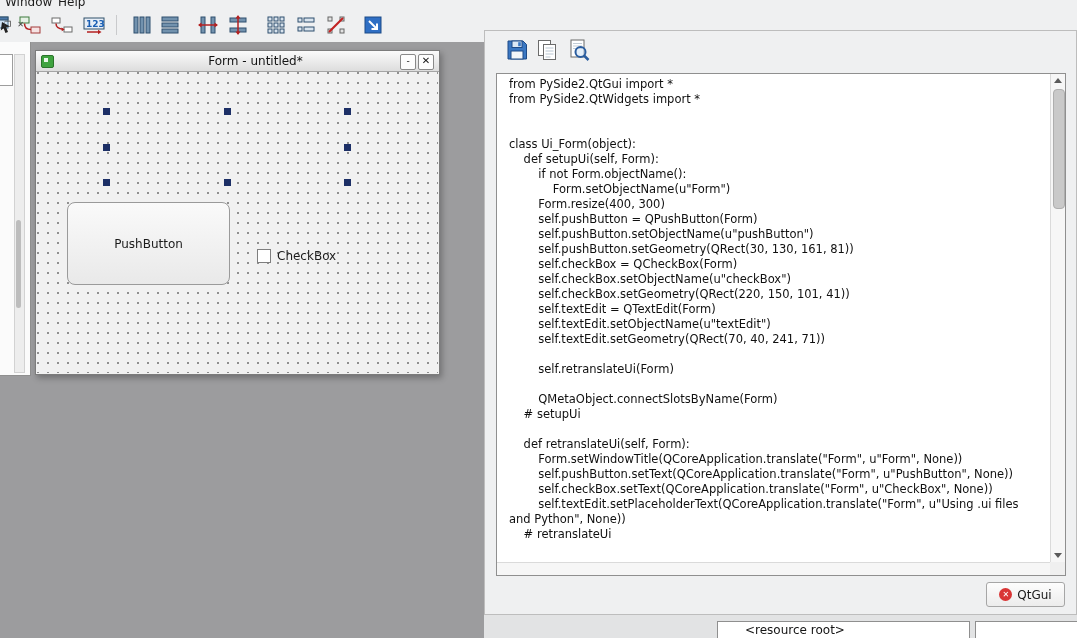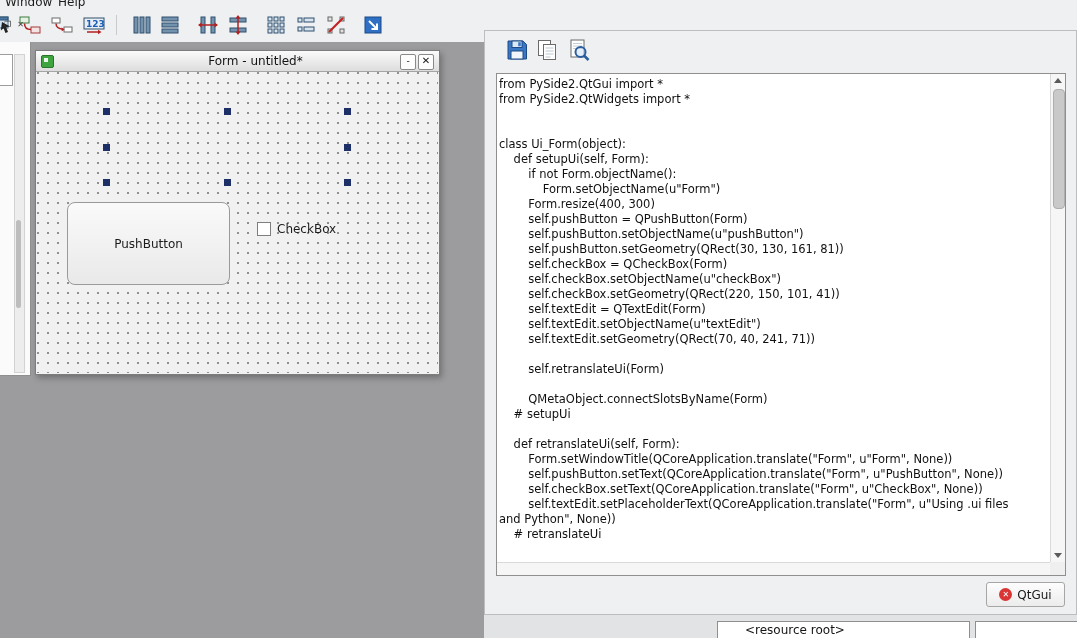--- a/index.html
+++ b/index.html
@@ -37,33 +37,33 @@
   .form-title{flex:1;text-align:center;font-size:12px;color:#141414;padding-left:36px;}
   .tb-btn{position:absolute;top:3px;width:14px;height:14px;background:#fdfdfd;border:1px solid #898989;border-radius:2px;font-size:9px;line-height:12px;text-align:center;color:#111;}
   .tb-min{right:23px;}
   .tb-close{right:5px;font-weight:bold;font-size:10px;}
   .form-canvas{position:absolute;left:1px;top:21px;right:1px;bottom:1px;background-color:#f1f1f1;background-image:radial-gradient(circle,#909090 0.8px,transparent 1.1px);background-size:10px 10px;background-position:6px 6px;}
 
   .q-textedit{position:absolute;left:70px;top:40px;width:241px;height:71px;background:#fdfdfd;border:1px solid #b3b3b3;}
   .q-textedit .ph{display:block;padding:3px 4px;font-size:12px;color:#9b9b9b;}
   .handle{position:absolute;width:7px;height:7px;background:#1c2f66;}
   .q-pushbutton{position:absolute;left:30px;top:130px;width:161px;height:81px;background:linear-gradient(#fafafa,#e9e9e9);border:1px solid #9a9a9a;border-radius:8px;display:flex;align-items:center;justify-content:center;font-size:12px;color:#1b1b1b;}
-  .q-checkbox{position:absolute;left:220px;top:150px;width:101px;height:41px;display:flex;align-items:flex-start;}
+  .q-checkbox{position:absolute;left:220px;top:150px;width:101px;height:41px;display:flex;align-items:flex-end;}
   .cb-indicator{width:12px;height:12px;background:#fff;border:1px solid #7e7e7e;margin-right:6px;flex:0 0 auto;}
   .cb-label{font-size:12px;color:#1b1b1b;}
 
   
   .code-dialog{position:absolute;left:484px;top:30px;width:593px;height:585px;background:#eff0f1;border:1px solid #bdbdbd;box-sizing:border-box;}
   .dlg-tool{position:absolute;top:6px;width:26px;height:26px;display:flex;align-items:center;justify-content:center;border-radius:3px;}
   .dlg-save{left:19px;}
   .dlg-copy{left:49px;}
   .dlg-find{left:81px;}
 
   .code-view{position:absolute;left:11px;top:42px;width:568px;height:501px;background:#ffffff;border:1px solid #8f8f8f;box-sizing:content-box;}
-  .code-text{position:absolute;left:0;top:0;right:15px;bottom:13px;margin:0;padding:3px 2px 0 2px;overflow:hidden;font-family:"DejaVu Sans",sans-serif;font-size:11.5px;line-height:15px;white-space:pre;color:#101010;}
+  .code-text{position:absolute;left:0;top:0;right:15px;bottom:13px;margin:0;padding:3px 2px 0 12px;overflow:hidden;font-family:"DejaVu Sans",sans-serif;font-size:11.5px;line-height:15px;white-space:pre;color:#101010;}
   .vscroll{position:absolute;top:0;right:0;bottom:13px;width:15px;background:#f6f6f6;border-left:1px solid #dadada;box-sizing:border-box;}
   .sb-btn{position:absolute;left:0;width:14px;height:13px;display:flex;align-items:center;justify-content:center;}
   .sb-btn.top{top:0;}
   .sb-btn.bottom{bottom:0;}
   .vthumb{position:absolute;left:2px;top:15px;width:10px;height:118px;background:#c9c9c9;border:1px solid #aeaeae;border-radius:4px;}
   .hscroll{position:absolute;left:0;right:15px;bottom:0;height:13px;background:#f6f6f6;border-top:1px solid #dadada;box-sizing:border-box;}
   .sb-corner{position:absolute;right:0;bottom:0;width:15px;height:13px;background:#efefef;}
   .tri{width:0;height:0;}
   .tri.up{border-left:4px solid transparent;border-right:4px solid transparent;border-bottom:5px solid #5a5a5a;}
   .tri.down{border-left:4px solid transparent;border-right:4px solid transparent;border-top:5px solid #5a5a5a;}

